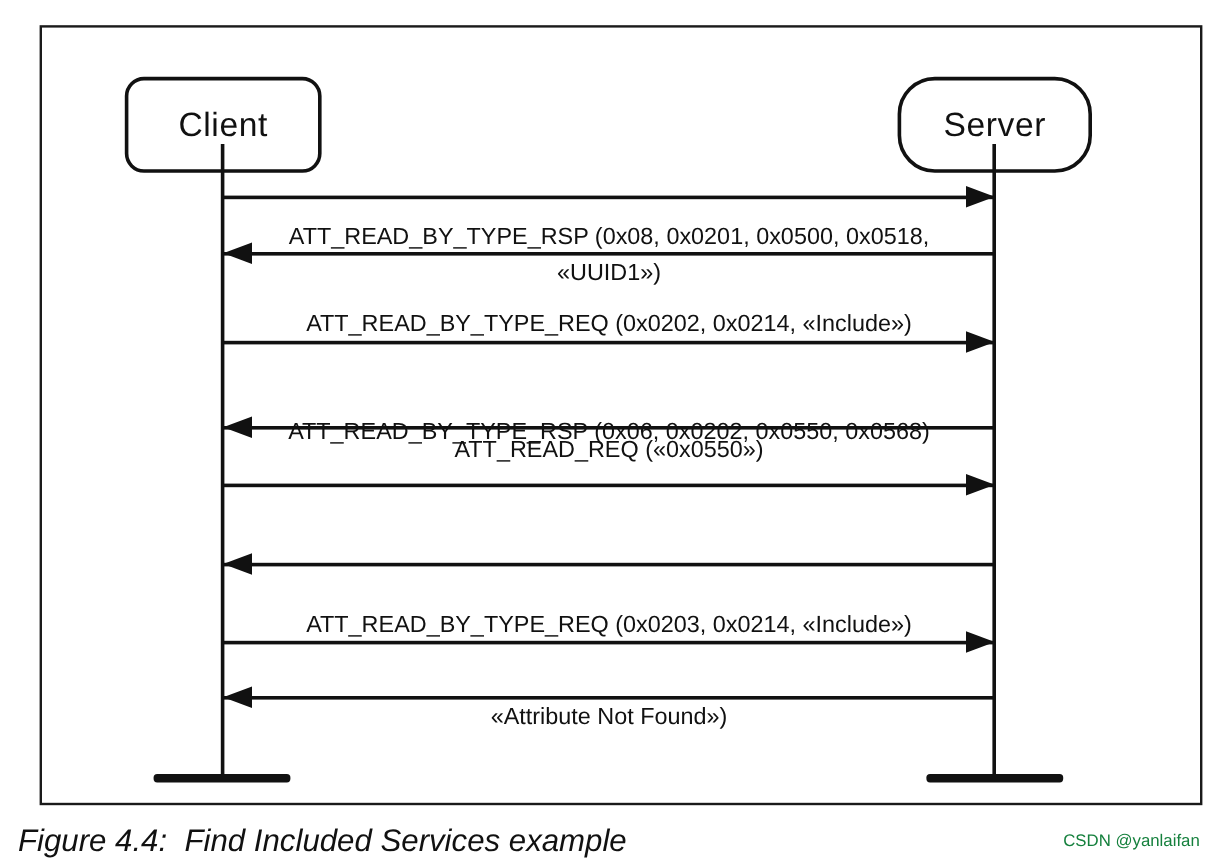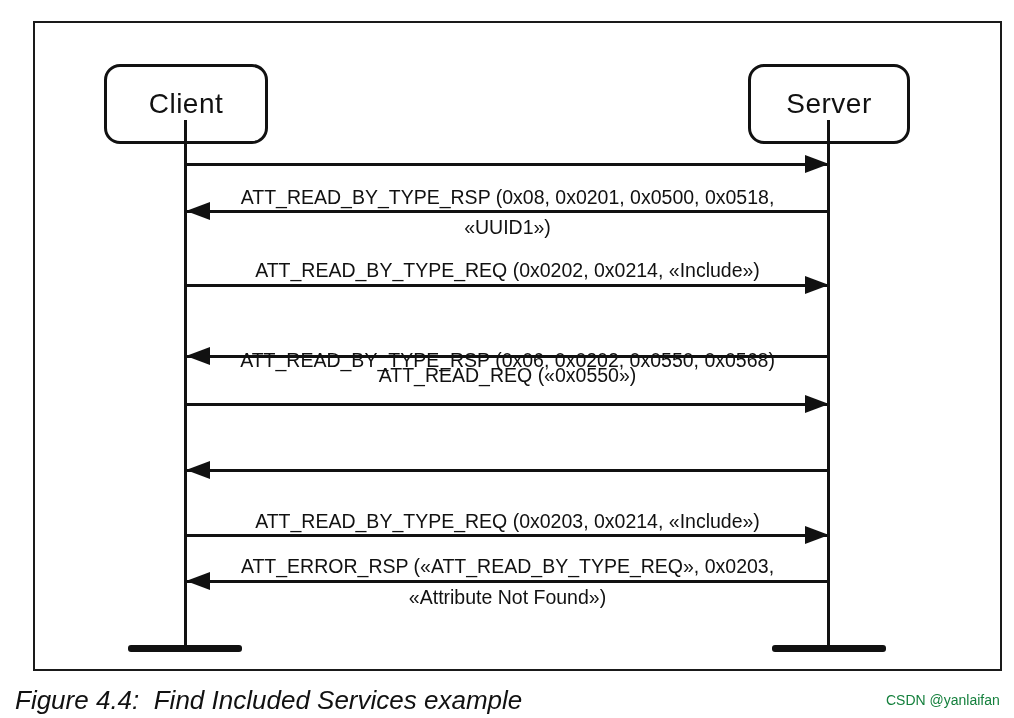--- a/index.html
+++ b/index.html
@@ -33,21 +33,21 @@
     box-sizing: border-box;
     background: #ffffff;
     display: flex;
     align-items: center;
     justify-content: center;
     font-size: 28px;
     letter-spacing: 0.5px;
     margin-top: 24px;
   }
   .actor-box.client { left: 104px; width: 164px; }
-  .actor-box.server { left: 748px; width: 162px; }
+  .actor-box.server { left: 748px; width: 162px; border-radius: 31px; }
   .lifeline {
     position: absolute;
     top: 120px;
     width: 3px;
     height: 528px;
     background: #111111;
   }
   .lifeline.client { left: 184px; }
   .lifeline.server { left: 827px; }
   .end-bar {
@@ -147,21 +147,20 @@
   <div class="msg-line" style="top:403px"></div>
   <span class="arrowhead right" style="top:395px"></span>
 
   <div class="msg-line" style="top:469px"></div>
   <span class="arrowhead left" style="top:461px"></span>
 
   <div class="msg-label" style="top:510px">ATT_READ_BY_TYPE_REQ (0x0203, 0x0214, «Include»)</div>
   <div class="msg-line" style="top:534px"></div>
   <span class="arrowhead right" style="top:526px"></span>
 
-  <div class="msg-label" style="top:555px">ATT_ERROR_RSP («ATT_READ_BY_TYPE_REQ», 0x0203,</div>
   <div class="msg-line" style="top:580px"></div>
   <span class="arrowhead left" style="top:572px"></span>
   <div class="msg-label" style="top:586px">«Attribute Not Found»)</div>
 
   <div class="caption">Figure 4.4:  Find Included Services example</div>
   <div class="watermark">CSDN @yanlaifan</div>
 
 </div>
 
 </body></html>

